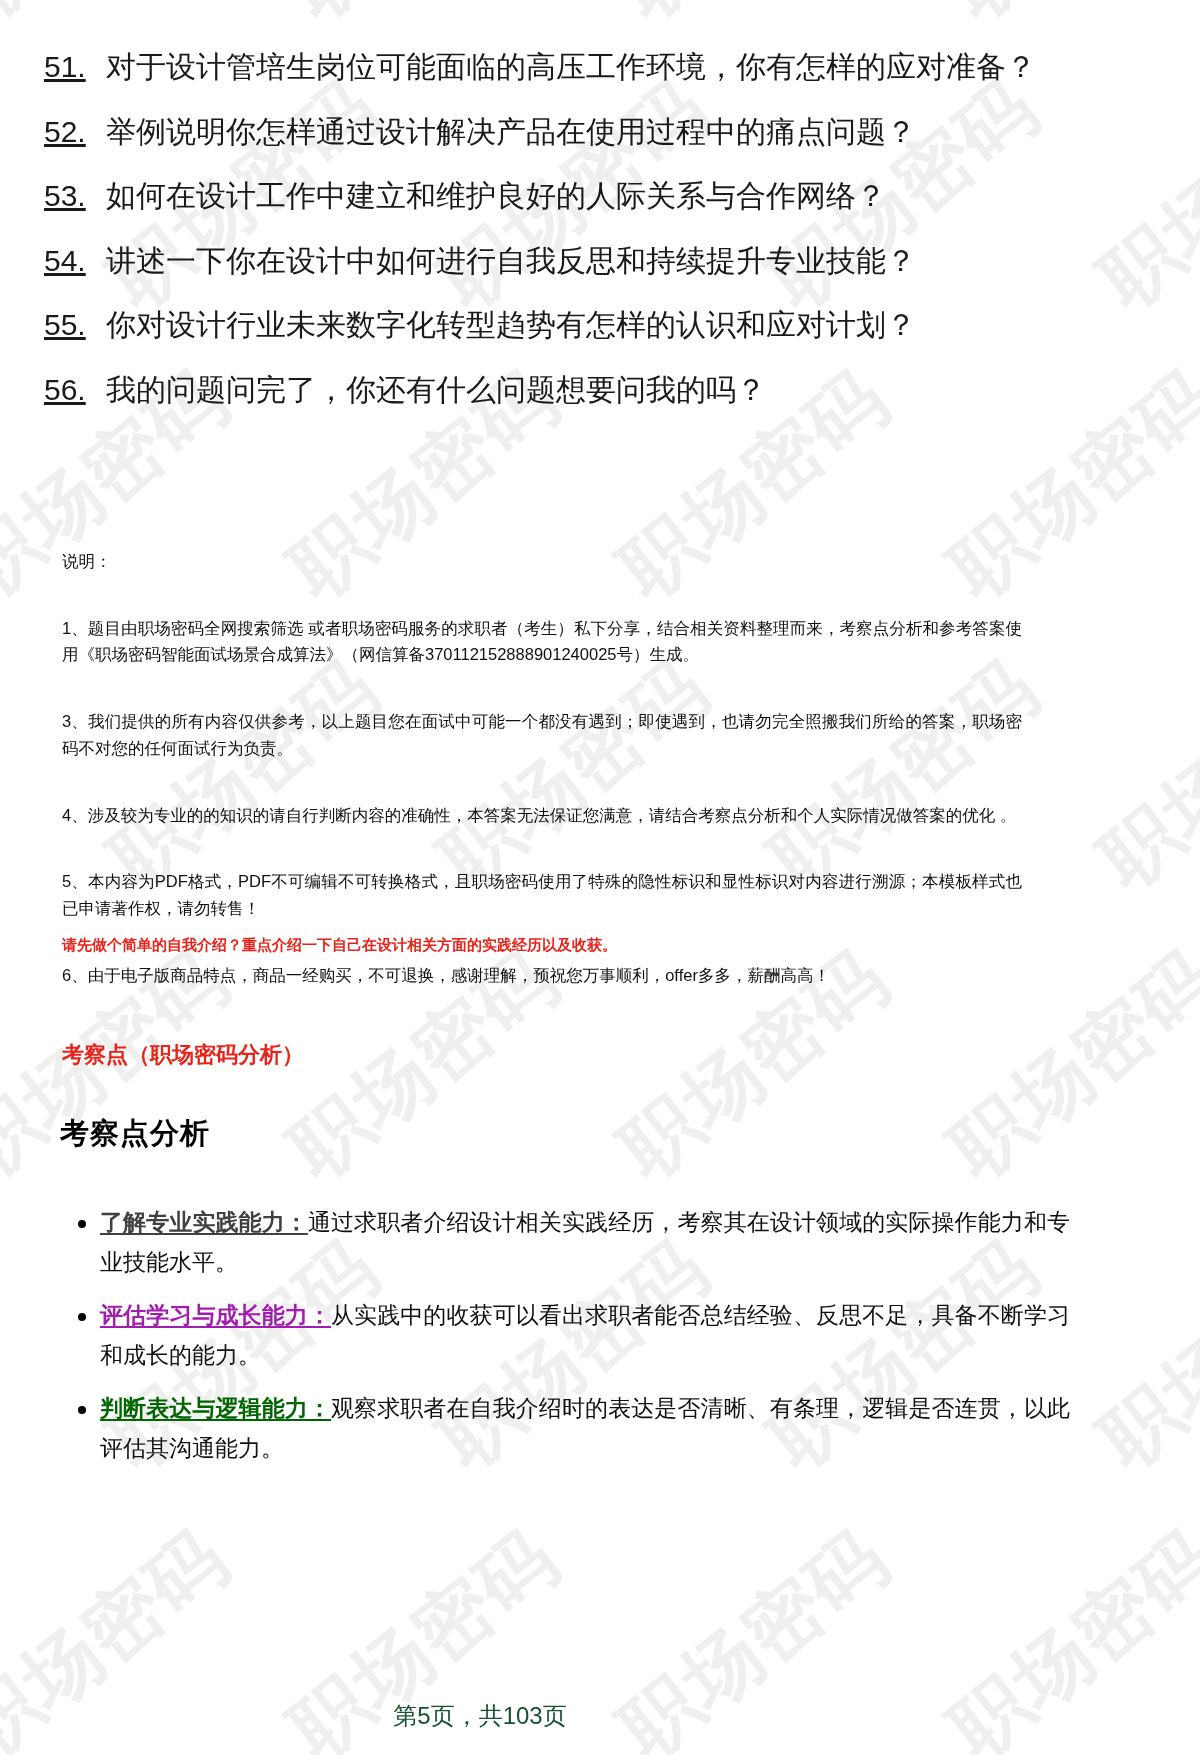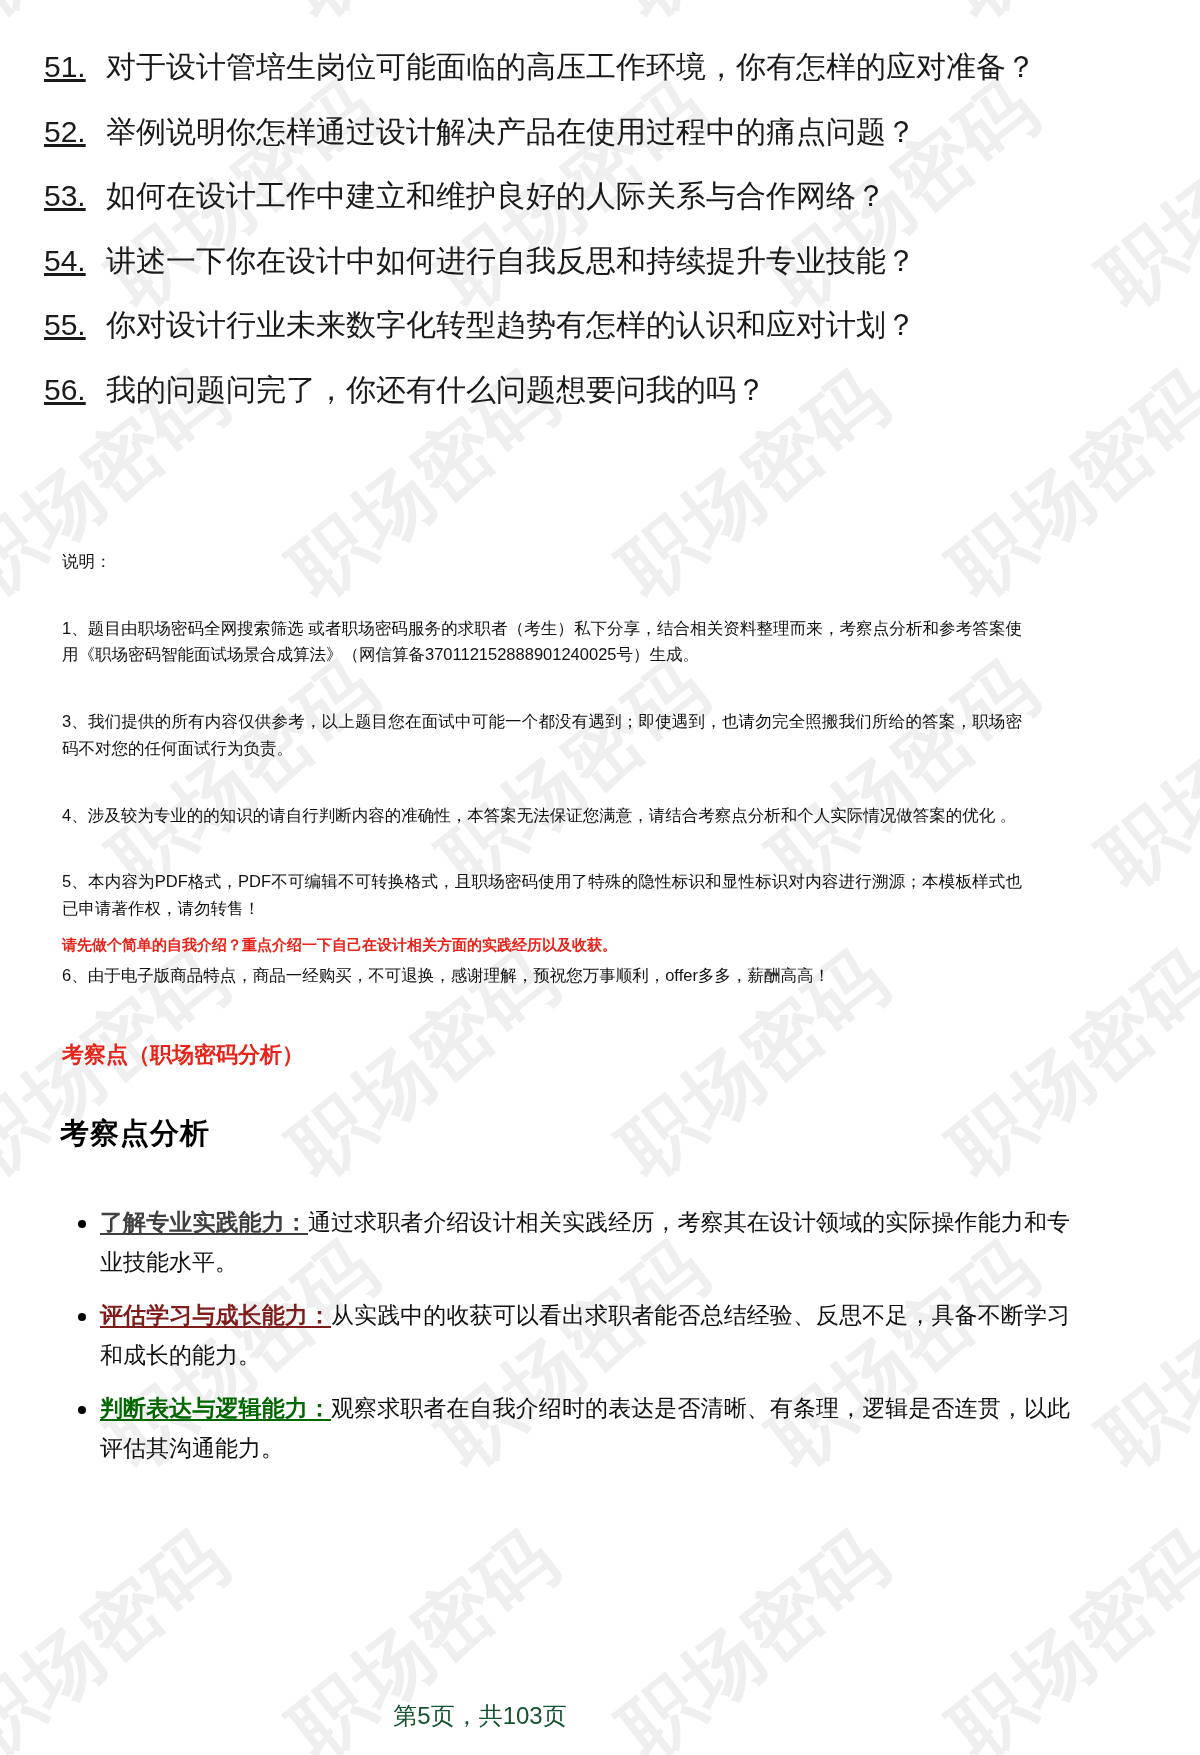--- a/index.html
+++ b/index.html
@@ -152,21 +152,21 @@
     height: 8px;
     background: #000;
     border-radius: 50%;
   }
   .lbl {
     font-weight: 700;
     text-decoration: underline;
     text-underline-offset: 3px;
   }
   .lbl-red { color: #404040; }
-  .lbl-blue { color: #7f1d1d; }
+  .lbl-blue { color: #a21caf; }
   .lbl-green { color: #006600; }
 
   
   .footer {
     position: absolute;
     left: 0;
     top: 1700px;
     width: 960px;
     text-align: center;
     font-size: 24px;

